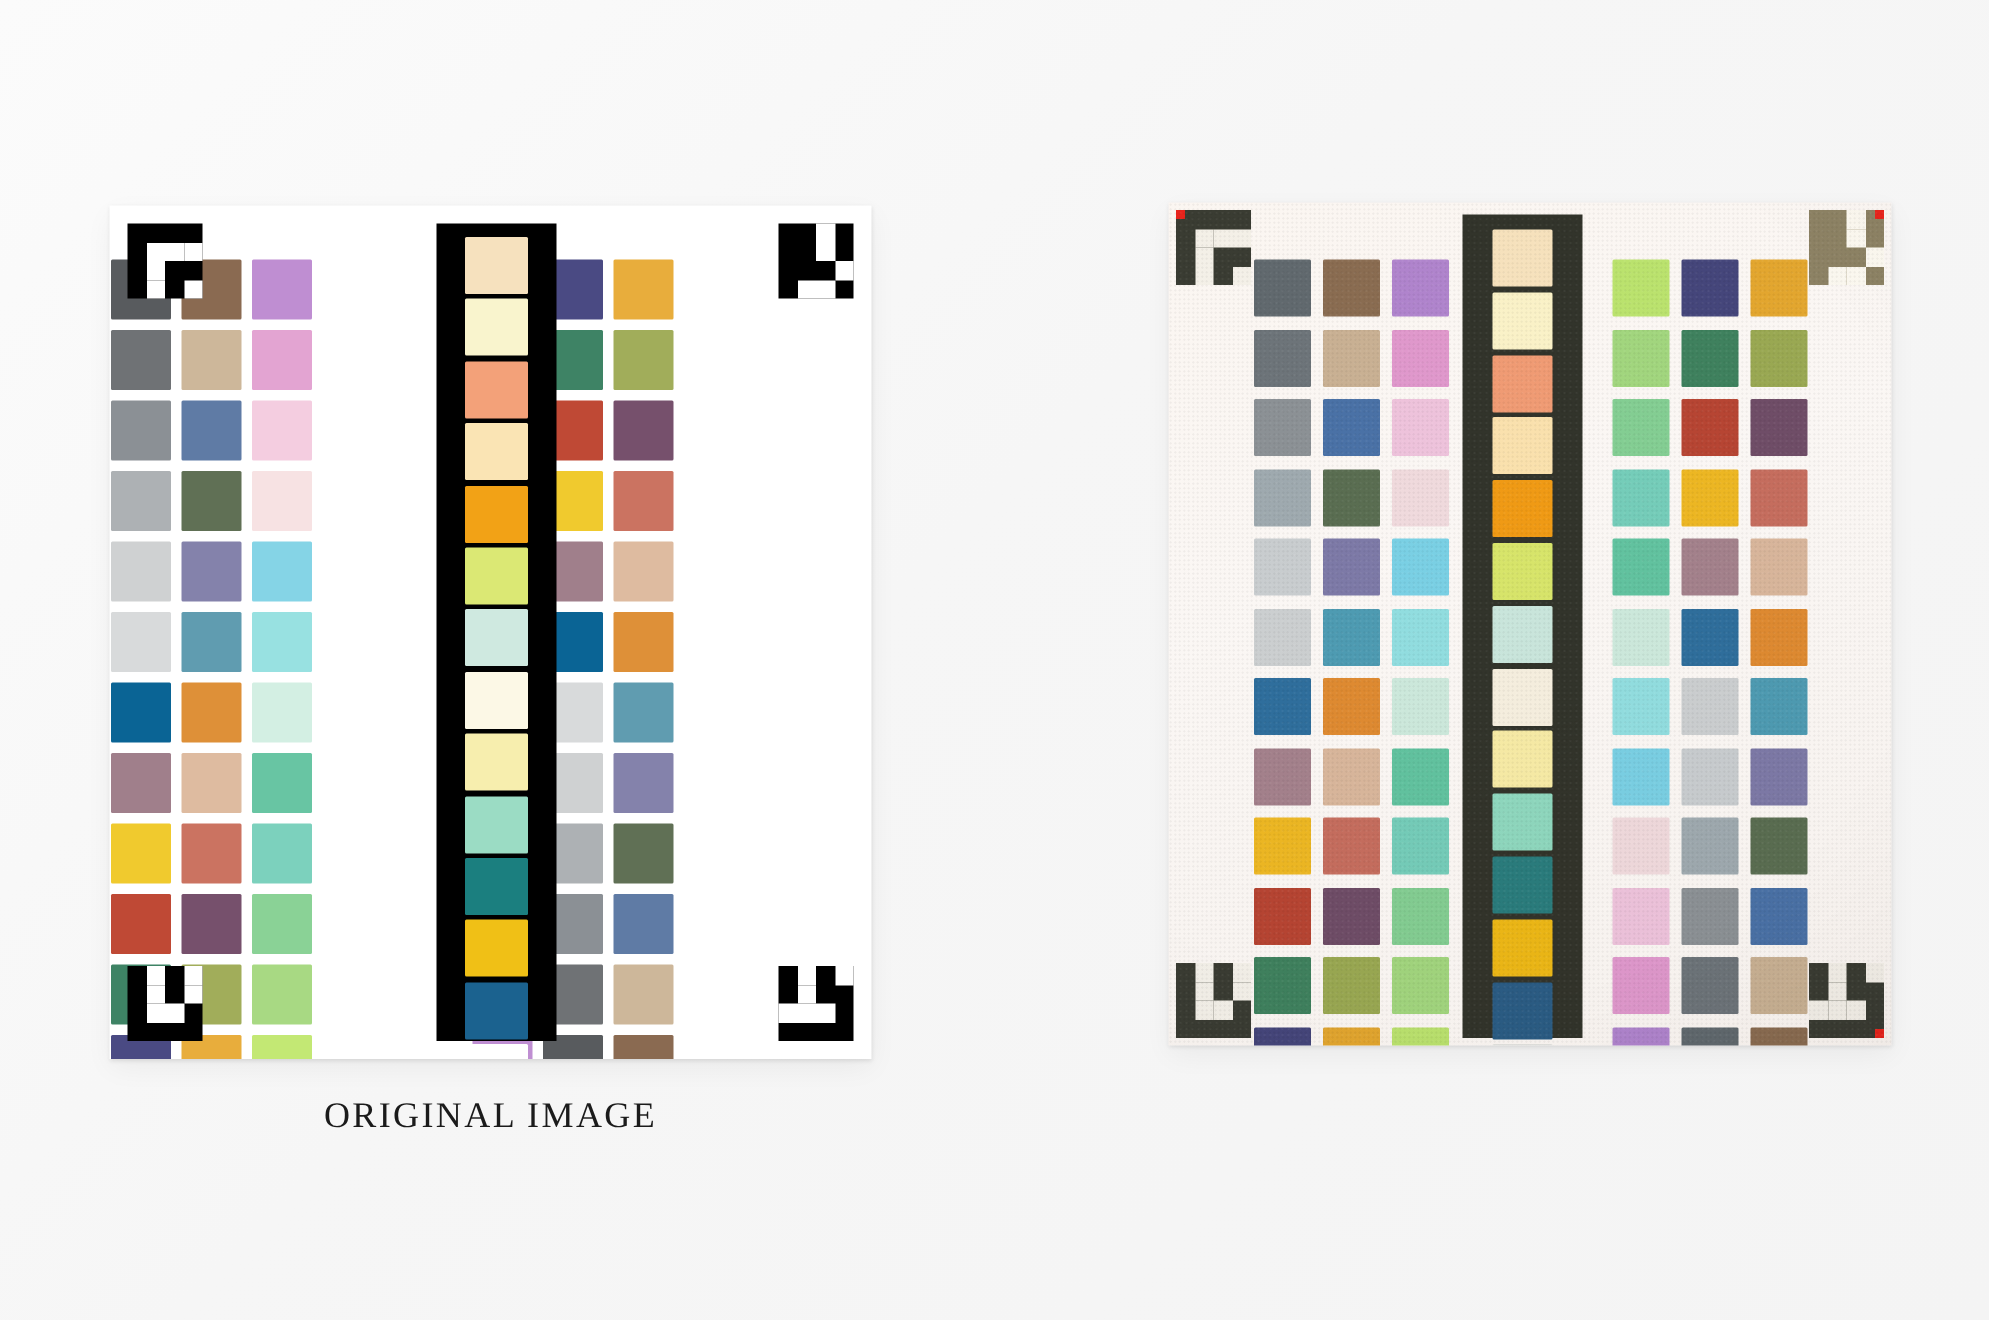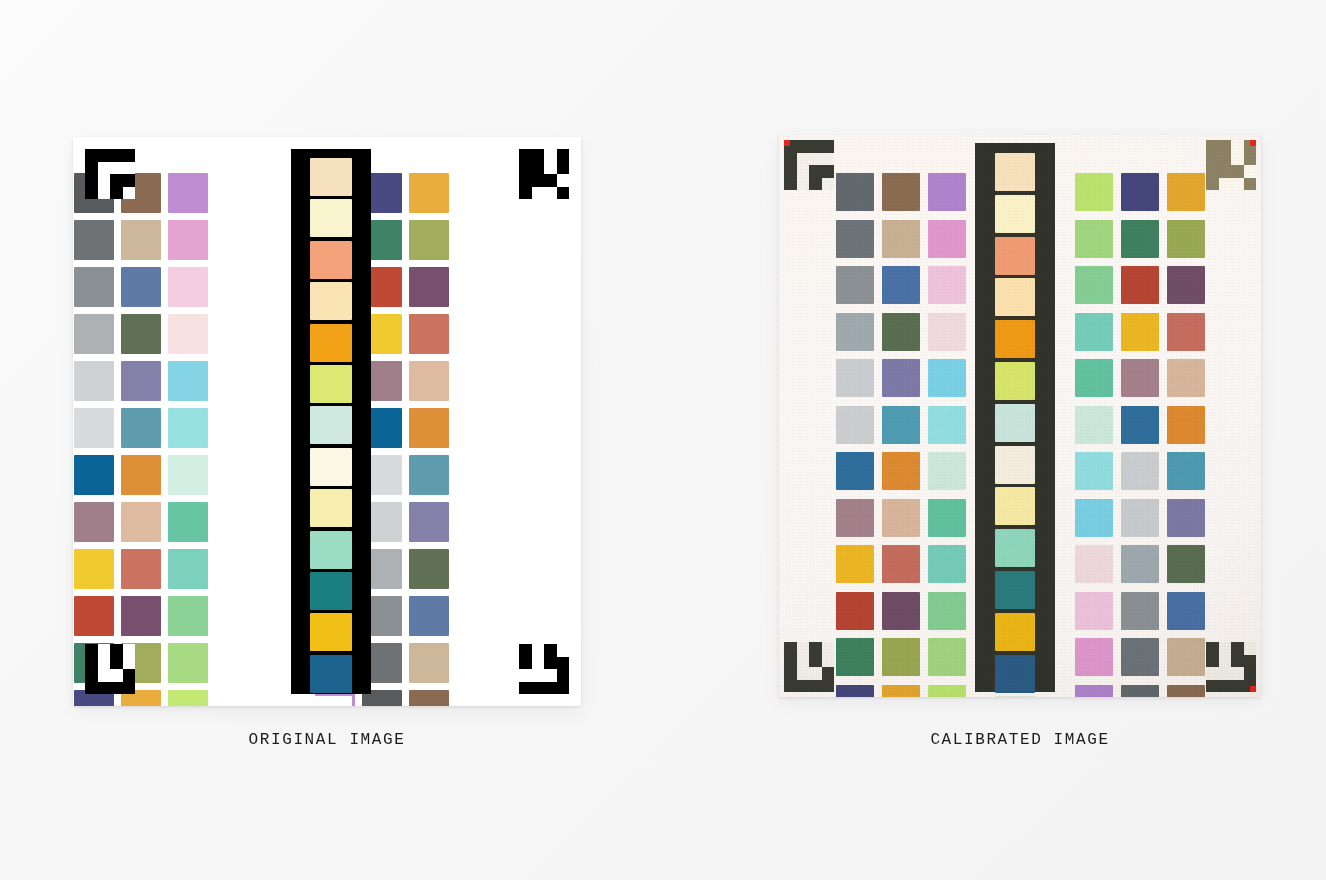--- a/index.html
+++ b/index.html
@@ -99,22 +99,22 @@
     position: absolute;
     z-index: 3;
     background: #000000;
   }
   .card.calibrated .strip { background: #32342b; }
   .strip .sw { left: 50%; transform: translateX(-50%); }
 
   
   .caption {
     position: absolute;
-    font-family: Liberation Mono, monospace;
-    font-size: 16px;
+    font-family: Liberation Serif, serif;
+    font-size: 24px;
     letter-spacing: 1.6px;
     color: #1b1b1b;
     font-weight: 400;
     white-space: nowrap;
   }
   #caption-original   { left: 73px;  top: 731px; width: 508px; text-align: center; }
   #caption-calibrated { left: 779px; top: 731px; width: 482px; text-align: center; }
 </style>
 </head>
 <body>
@@ -490,15 +490,14 @@
           <div class="sw" title="#f6f0e1" style="top: 302.6px; width: 40px; height: 38px; background: rgb(246, 240, 225);"></div>
           <div class="sw" title="#f7eca7" style="top: 344.4px; width: 40px; height: 38px; background: rgb(247, 236, 167);"></div>
           <div class="sw" title="#8fd9c0" style="top: 386.2px; width: 40px; height: 38px; background: rgb(143, 217, 192);"></div>
           <div class="sw" title="#2a7d7e" style="top: 428px; width: 40px; height: 38px; background: rgb(42, 125, 126);"></div>
           <div class="sw" title="#edb916" style="top: 469.8px; width: 40px; height: 38px; background: rgb(237, 185, 22);"></div>
           <div class="sw" title="#2b5d86" style="top: 511.6px; width: 40px; height: 38px; background: rgb(43, 93, 134);"></div>
           <div class="sw" title="#e2e3e1" style="top: 553.4px; width: 40px; height: 38px; background: rgb(226, 227, 225);"></div>
         </div>
       </div>
   </div>
-  <div class="caption" id="caption-calibrated">CALIBRATED IMAGE</div>
 
 </div>
 
 </body></html>

